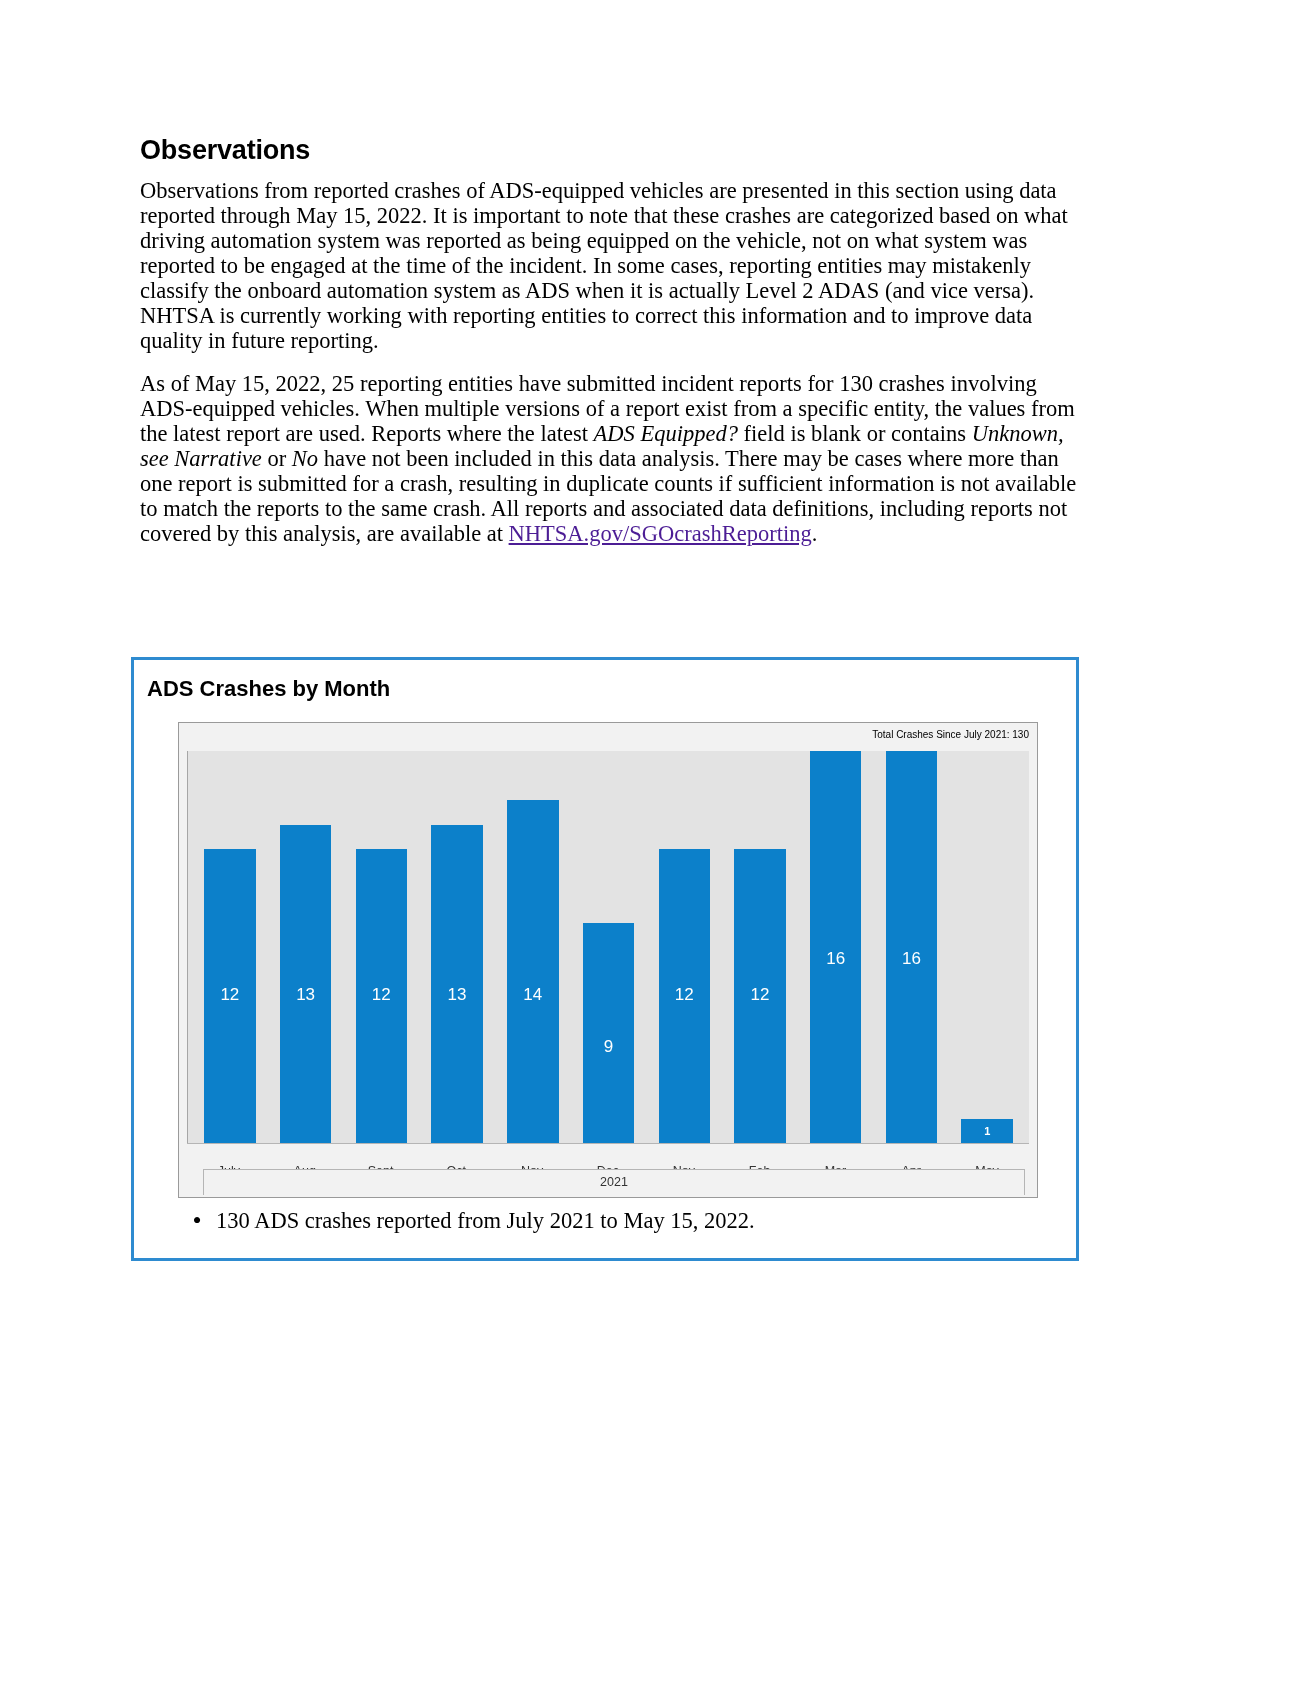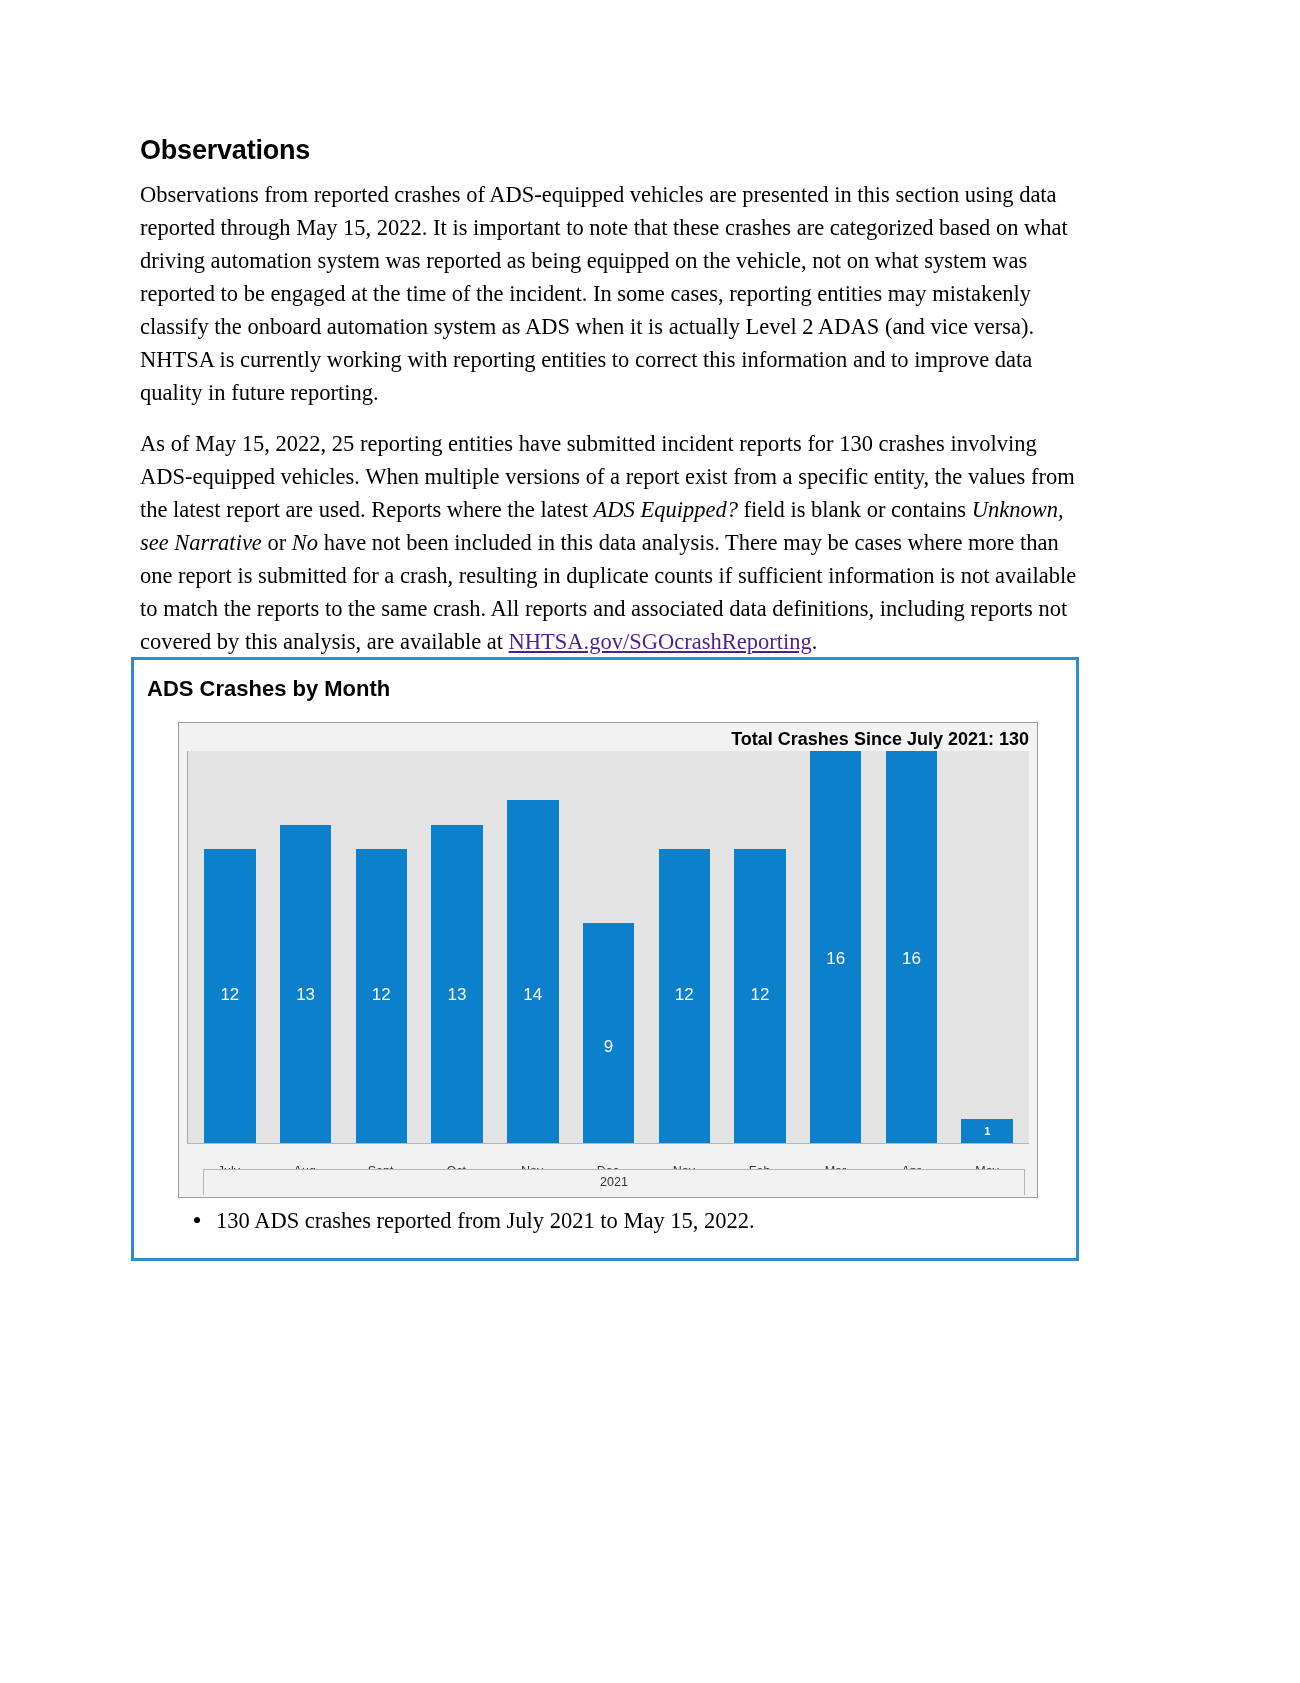--- a/index.html
+++ b/index.html
@@ -36,21 +36,21 @@
     font-size: 27px;
     font-weight: bold;
     margin: 0 0 12px 0;
     letter-spacing: -0.2px;
     color: #000;
   }
 
   p.para {
     font-family: "Liberation Serif", serif;
     font-size: 22.5px;
-    line-height: 33px;
+    line-height: 25px;
     margin: 0 0 18px 0;
     text-align: left;
     color: #000;
   }
   p.para.second { margin-bottom: 0; }
 
   .link {
     color: #4c1d95;
     text-decoration: underline;
   }
@@ -85,22 +85,22 @@
     border: 1px solid #9a9a9a;
     background: #f2f2f2;
     overflow: hidden;
   }
 
   .total-label {
     position: absolute;
     right: 8px;
     top: 6px;
     font-family: "Liberation Sans", sans-serif;
-    font-size: 18px;
-    font-weight: bold;
+    font-size: 10px;
+    font-weight: normal;
     color: #000;
     white-space: nowrap;
   }
 
   .plot {
     position: absolute;
     left: 8px;
     top: 28px;
     right: 8px;
     height: 392px;

